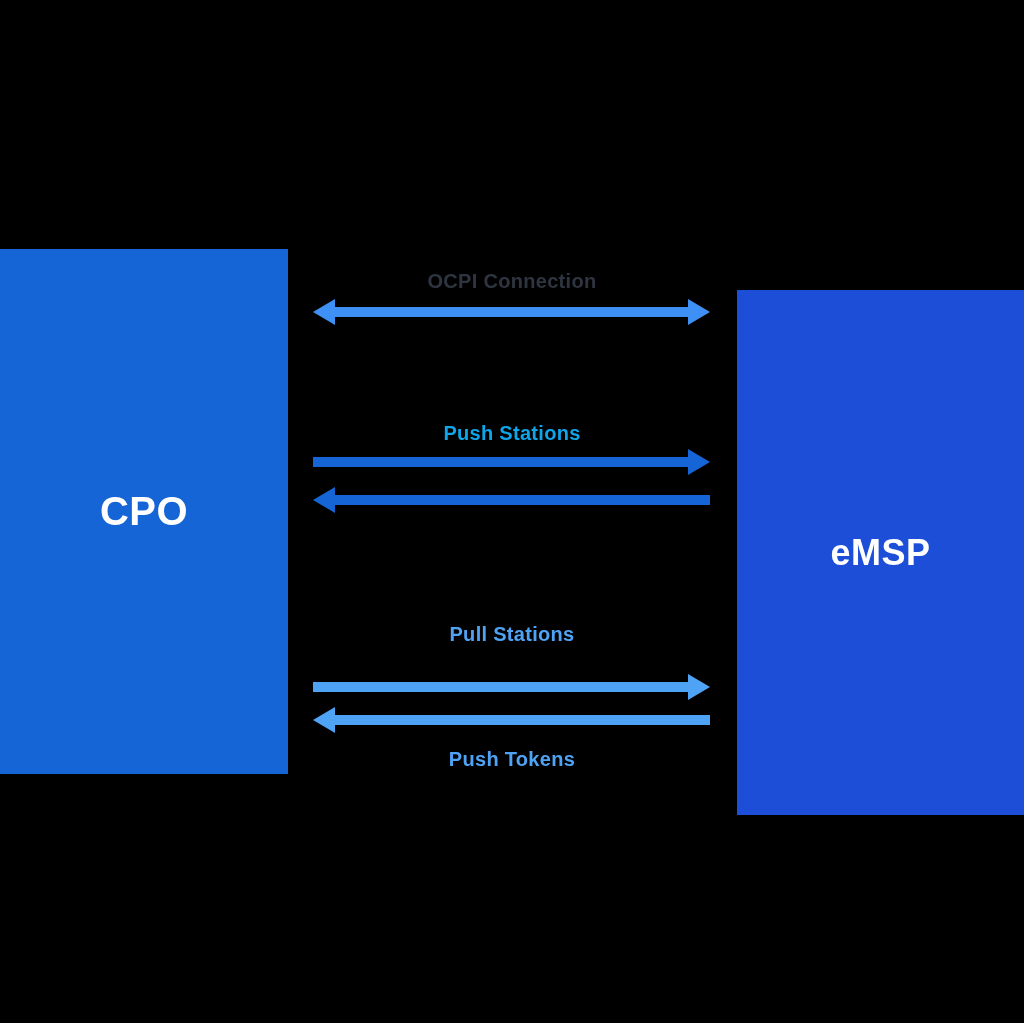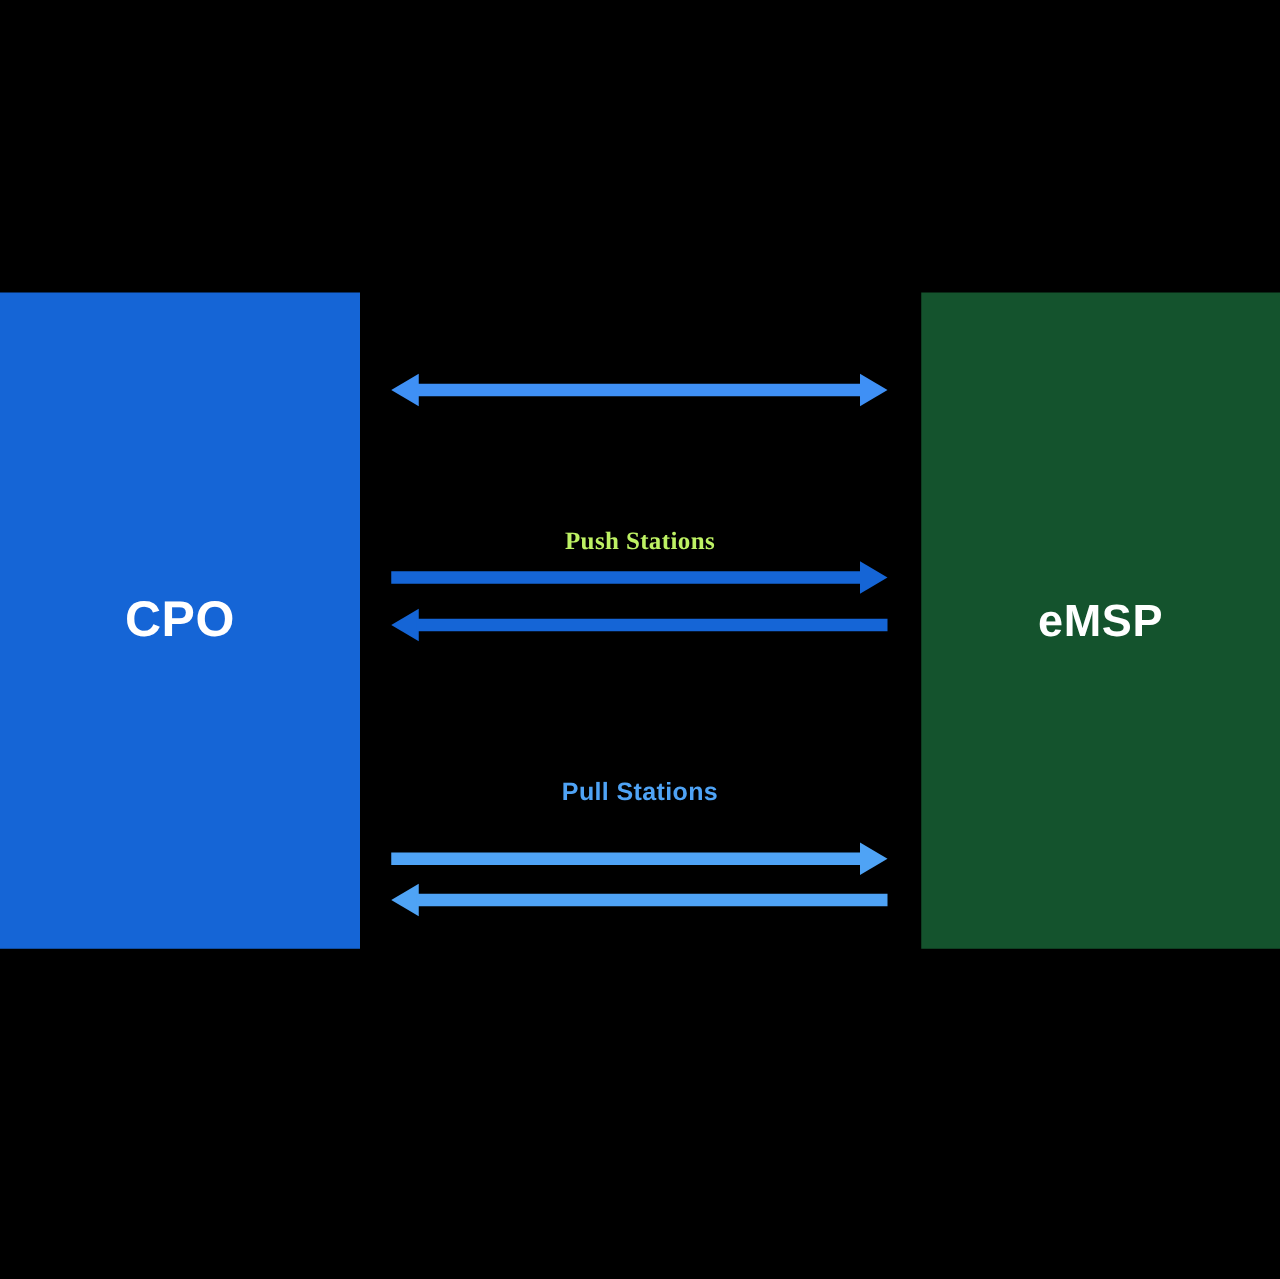--- a/index.html
+++ b/index.html
@@ -10,21 +10,21 @@
   .canvas {
     position: relative;
     width: 1024px;
     height: 1023px;
     background: #000000;
     overflow: hidden;
     font-family: "Liberation Sans", sans-serif;
   }
   .box {
     position: absolute;
-    top: 234px;
+    top: 249px;
     height: 525px;
     display: flex;
     align-items: center;
     justify-content: center;
     text-align: right;
   }
   .left-box  { left: 0;     width: 288px; }
   .right-box { left: 737px; width: 287px; }
   .box-label {
     color: #ffffff;
@@ -78,45 +78,47 @@
 </style>
 </head>
 <body>
 
 <div class="canvas">
 
   <div class="box left-box" style="background: rgb(21, 101, 214);">
     <span class="box-label" style="color: rgb(255, 255, 255);">CPO</span>
   </div>
 
-  <div class="box right-box" style="background: #14532d;">
+  <div class="box right-box" style="background: #1d4ed8; margin-top: 41px;">
     <span class="box-label" style="color: rgb(255, 255, 255);">eMSP</span>
   </div>
 
+  <div class="conn-label" style="top: 268px; color: rgb(47, 53, 64);">OCPI Connection</div>
   <div class="arrow" style="top:299px">
     <span class="head head-left" style="border-right-color: rgb(63, 144, 245);"></span>
     <span class="shaft" style="background: rgb(63, 144, 245);"></span>
     <span class="head head-right" style="border-left-color: rgb(63, 144, 245);"></span>
   </div>
 
-  <div class="conn-label" style="top: 420px; color: #bef264; font-family: Liberation Serif, serif;">Push Stations</div>
+  <div class="conn-label" style="top: 420px; color: #0ea5e9;">Push Stations</div>
   <div class="arrow" style="top:449px">
     <span class="shaft" style="background: rgb(21, 101, 214);"></span>
     <span class="head head-right" style="border-left-color: rgb(21, 101, 214);"></span>
   </div>
 
   <div class="arrow" style="top:487px">
     <span class="head head-left" style="border-right-color: rgb(21, 101, 214);"></span>
     <span class="shaft" style="background: rgb(21, 101, 214);"></span>
   </div>
 
   <div class="conn-label" style="top: 621px; color: rgb(79, 163, 245);">Pull Stations</div>
   <div class="arrow" style="top:674px">
     <span class="shaft" style="background: rgb(79, 163, 245);"></span>
     <span class="head head-right" style="border-left-color: rgb(79, 163, 245);"></span>
   </div>
 
   <div class="arrow" style="top:707px">
     <span class="head head-left" style="border-right-color: rgb(79, 163, 245);"></span>
     <span class="shaft" style="background: rgb(79, 163, 245);"></span>
   </div>
+  <div class="conn-label" style="top: 746px; color: rgb(79, 163, 245);">Push Tokens</div>
 
 </div>
 
 </body></html>

